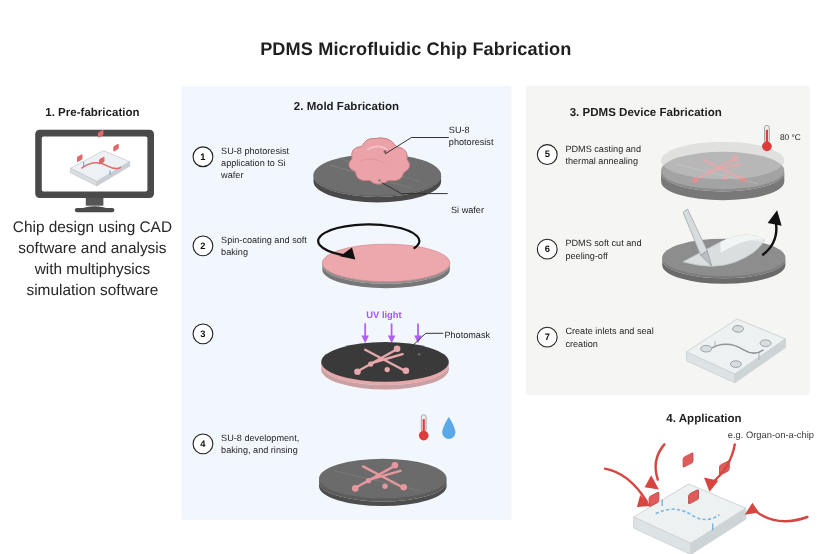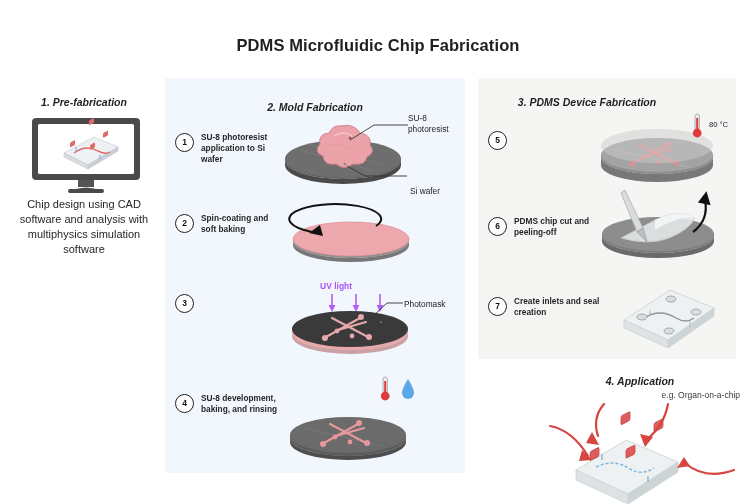--- a/index.html
+++ b/index.html
@@ -20,45 +20,45 @@
     letter-spacing:.1px;
   }
 
   
   .panel{position:absolute;border-radius:2px;}
   #panel-mold{left:165px;top:78px;width:300px;height:395px;background:#f2f6fd;}
   #panel-pdms{left:478px;top:78px;width:258px;height:281px;background:#f5f5f3;}
 
   .section-title{
     position:absolute;font-size:10.5px;font-weight:bold;color:#1f1f1f;
-    text-align:center;white-space:nowrap;font-style:italic;
+    text-align:center;white-space:nowrap;
   }
   #t-pre{left:10px;top:96px;width:148px;}
-  #t-mold{left:165px;top:101px;width:300px;}
+  #t-mold{left:165px;top:91px;width:300px;}
   #t-pdms{left:458px;top:96px;width:258px;}
   #t-app{left:540px;top:375px;width:200px;}
   #t-app-sub{
     position:absolute;left:540px;top:390px;width:200px;text-align:right;
     font-size:8.5px;color:#3a3a3a;font-weight:normal;
   }
 
   
   .step{position:absolute;display:flex;align-items:flex-start;gap:7px;}
   .badge{
     width:17px;height:17px;min-width:17px;border-radius:50%;
     border:1.2px solid #222;background:#fff;
     font-size:8.5px;font-weight:bold;color:#111;
     display:flex;align-items:center;justify-content:center;
     line-height:1;margin-top:1px;
   }
-  .steptext{font-size:8.3px;line-height:1.32;color:#262626;max-width:78px;font-weight:bold;}
+  .steptext{font-size:8.3px;line-height:1.32;color:#262626;max-width:78px;}
   .steptext.wide{max-width:86px;}
 
   .caption{
-    position:absolute;font-size:11px;line-height:1.35;color:#262626;
+    position:absolute;font-size:14px;line-height:1.35;color:#262626;
     text-align:center;
   }
 
   
   .leader-label{position:absolute;font-size:8.3px;color:#1c1c1c;line-height:1.3;white-space:nowrap;}
   .uv-label{position:absolute;font-size:8.5px;color:#a855f7;font-weight:bold;white-space:nowrap;}
   .temp-label{position:absolute;font-size:7.6px;color:#1c1c1c;white-space:nowrap;}
 
   svg{display:block;overflow:visible;}
   .art{position:absolute;}
@@ -146,21 +146,21 @@
       <ellipse cx="61" cy="36" rx="58" ry="17" fill="none" stroke="#d98f96" stroke-width=".7"></ellipse>
 
       <path d="M22 29 a46 15 0 1 1 64 -6" fill="none" stroke="#111" stroke-width="2"></path>
       <path d="M30 22 l-11 8 l14 3 z" fill="#111"></path>
     </svg>
   </div>
 
   <div class="step" style="left:175px;top:293px;">
     <div class="badge">3</div>
   </div>
-  <div class="uv-label" style="left:320px;top:281px;">UV light</div>
+  <div class="uv-label" style="left:333px;top:281px;">UV light</div>
   <svg class="art" style="left:328px;top:294px;" width="60" height="20">
     <g stroke="#b05ef5" stroke-width="1.6" fill="#b05ef5">
       <path d="M4 0 L4 13"></path>
         <path d="M0.6 11 L4 18 L7.4 11 Z" stroke="none"></path>
       <path d="M28 0 L28 13"></path>
         <path d="M24.6 11 L28 18 L31.4 11 Z" stroke="none"></path>
       <path d="M52 0 L52 13"></path>
         <path d="M48.6 11 L52 18 L55.4 11 Z" stroke="none"></path>
     </g>
   </svg>
@@ -217,20 +217,21 @@
           <circle cx="73" cy="25" r="3"></circle>
         <circle cx="81" cy="45" r="3"></circle>
           <circle cx="49" cy="39" r="2.4"></circle>
         <circle cx="64" cy="44" r="2.4"></circle>
       </g>
     </svg>
   </div>
 
   <div class="step" style="left:488px;top:130px;">
     <div class="badge">5</div>
+    <div class="steptext wide">PDMS casting and thermal annealing</div>
   </div>
   <div class="art" style="left:597px;top:122px;">
     <svg width="120" height="60" viewBox="0 0 120 60">
       <ellipse cx="60" cy="24" rx="56" ry="17" fill="#c9c9c9" opacity=".55"></ellipse>
       <ellipse cx="60" cy="35" rx="56" ry="17" fill="#8b8b8b"></ellipse>
       <path d="M4 35 a56 17 0 0 0 112 0 l0 8 a56 17 0 0 1 -112 0 z" fill="#787878"></path>
       <ellipse cx="60" cy="33" rx="56" ry="17" fill="#a3a3a3"></ellipse>
       <path d="M16 27 L92 45" stroke="#b4b4b4" stroke-width="1.2" opacity=".7"></path>
       <g stroke="#e08f92" stroke-width="2" fill="none" stroke-linecap="round" opacity=".92">
         <path d="M36 41 L70 23"></path>
@@ -249,21 +250,21 @@
   </div>
   <svg class="art" style="left:690px;top:113px;" width="16" height="28">
     <rect x="5" y="1" width="4.4" height="16" rx="2.2" fill="#efefef" stroke="#9b9b9b" stroke-width=".8"></rect>
     <rect x="6.2" y="5" width="2" height="12" fill="#e03b3b"></rect>
     <circle cx="7.2" cy="20" r="4.4" fill="#e03b3b"></circle>
   </svg>
   <div class="temp-label" style="left:709px;top:120px;">80 °C</div>
 
   <div class="step" style="left:488px;top:216px;">
     <div class="badge">6</div>
-    <div class="steptext wide">PDMS chip cut and peeling-off</div>
+    <div class="steptext wide">PDMS soft cut and peeling-off</div>
   </div>
   <div class="art" style="left:595px;top:190px;">
     <svg width="126" height="72" viewBox="0 0 126 72">
       <ellipse cx="63" cy="46" rx="56" ry="17" fill="#7c7c7c"></ellipse>
       <path d="M7 46 a56 17 0 0 0 112 0 l0 5 a56 17 0 0 1 -112 0 z" fill="#6a6a6a"></path>
       <ellipse cx="63" cy="44" rx="56" ry="17" fill="#8d8d8d"></ellipse>
 
       <path d="M26 48 L60 30 q24 -12 40 -2 q-6 12 -26 20 q-20 8 -48 0 z" fill="#e3e7e8" opacity=".9" stroke="#c9cfd1" stroke-width=".8"></path>
       <path d="M60 30 q24 -12 40 -2 q-10 -2 -22 3 q-12 5 -18 9 z" fill="#f2f5f6" opacity=".95"></path>
 

